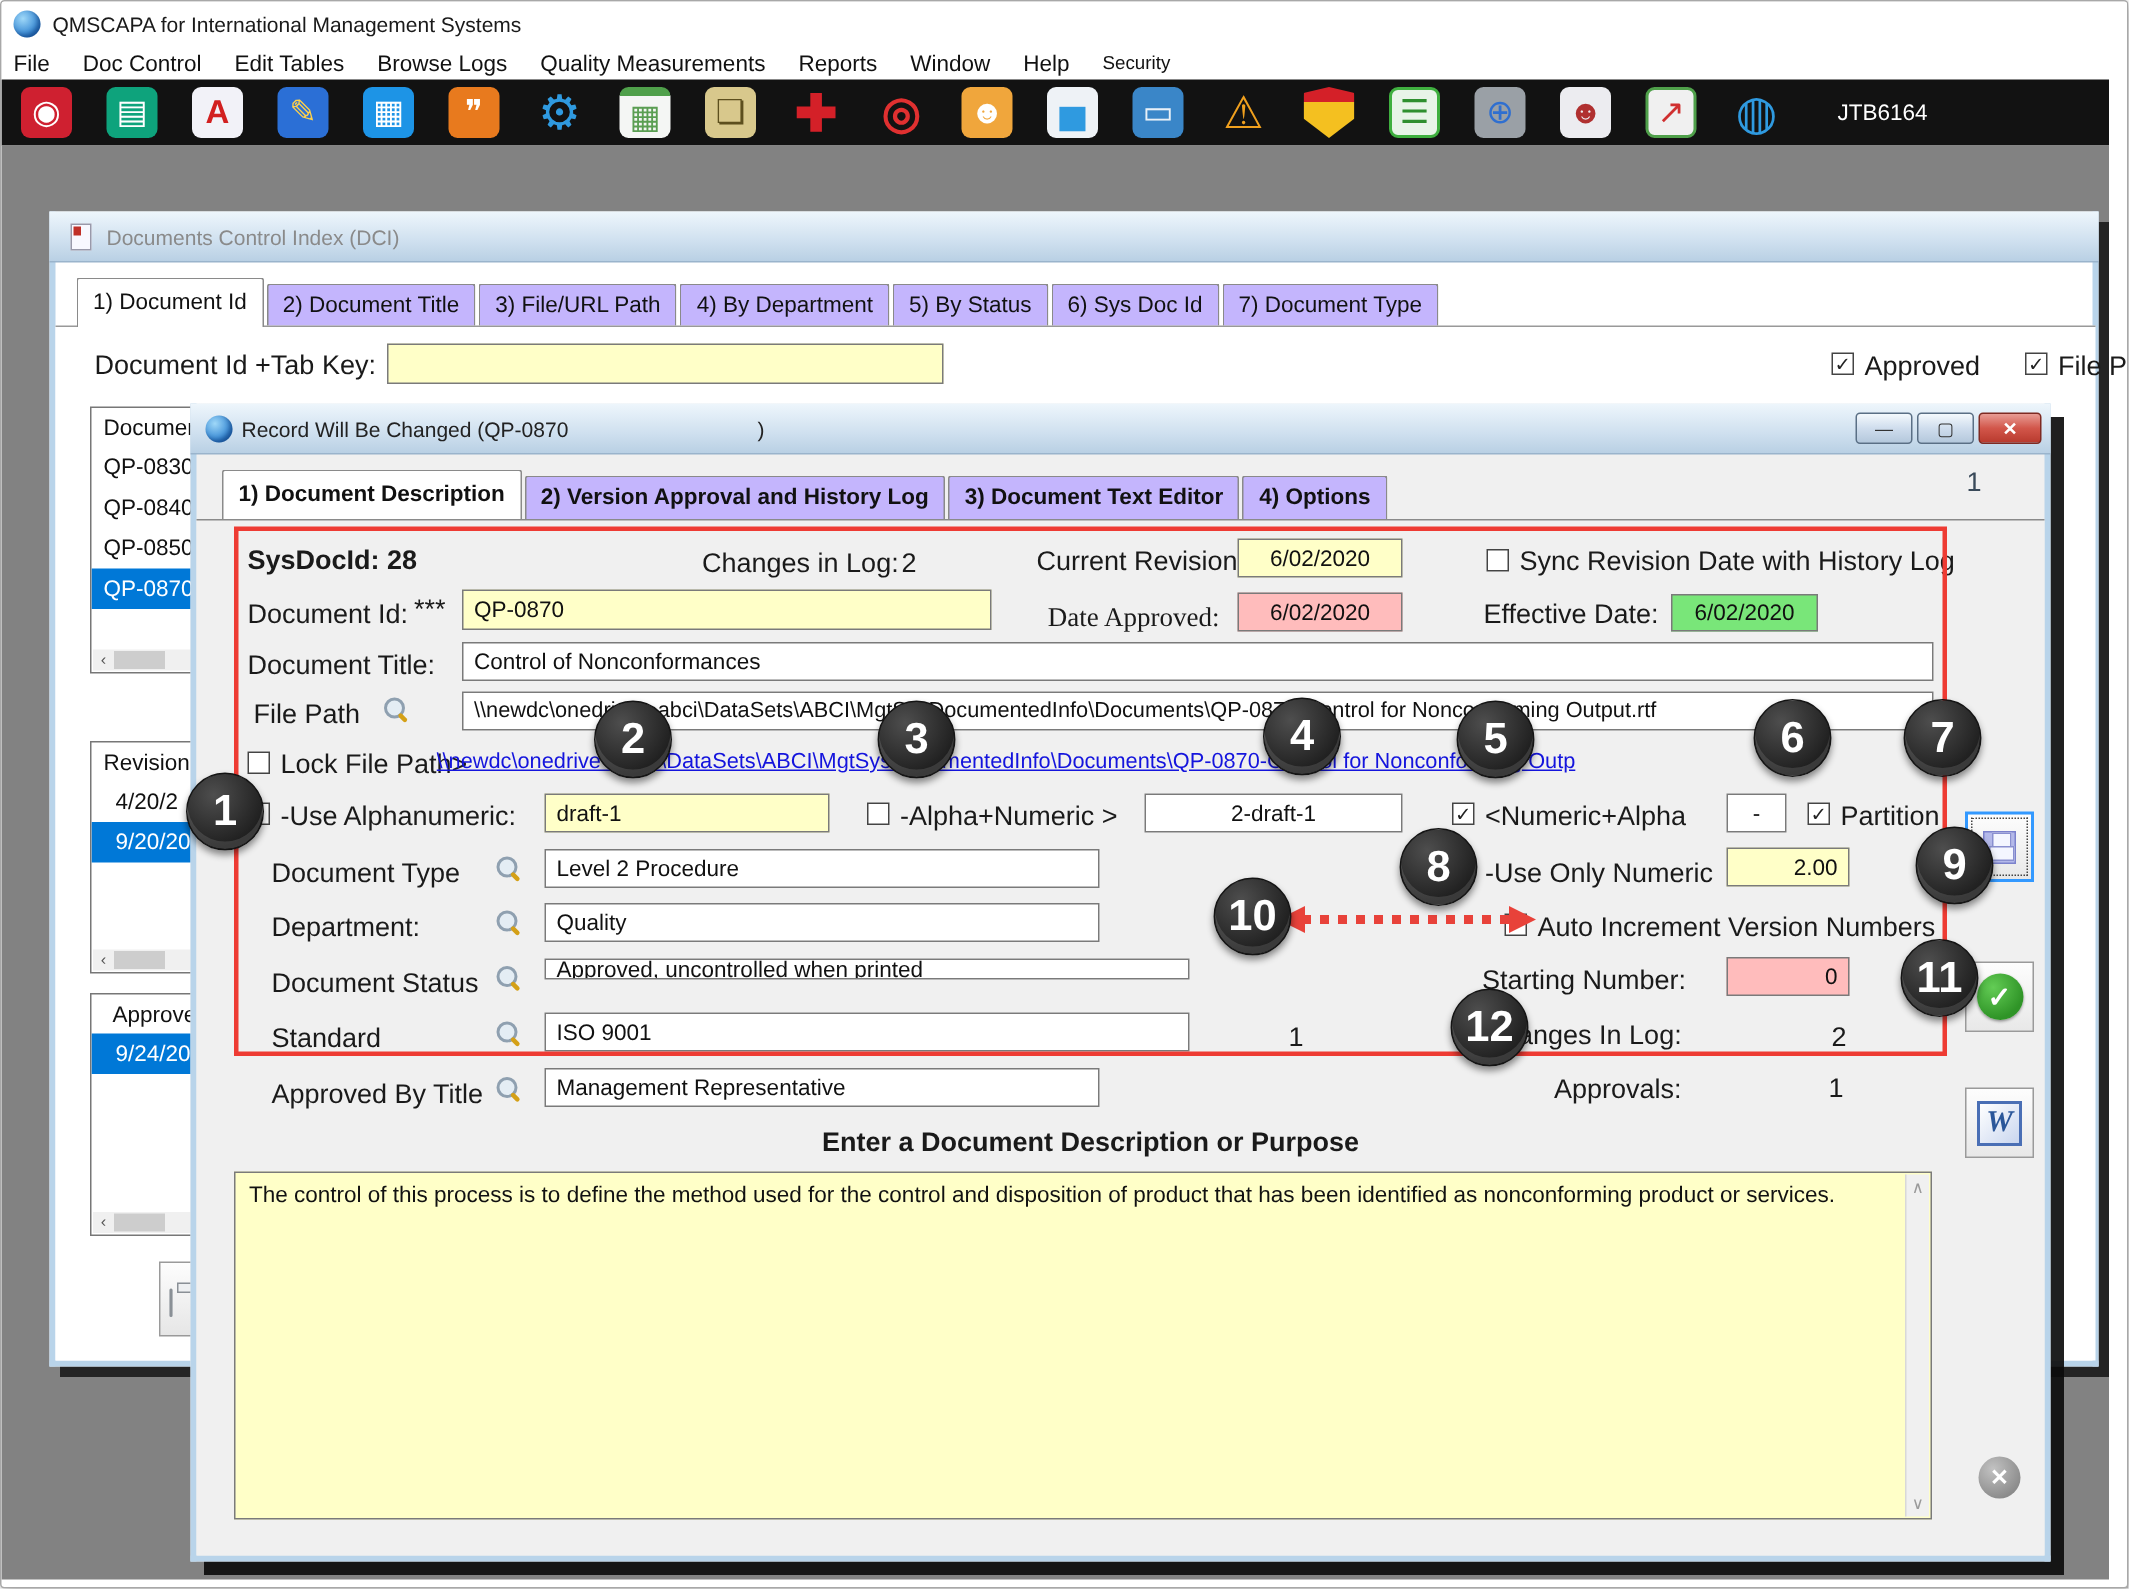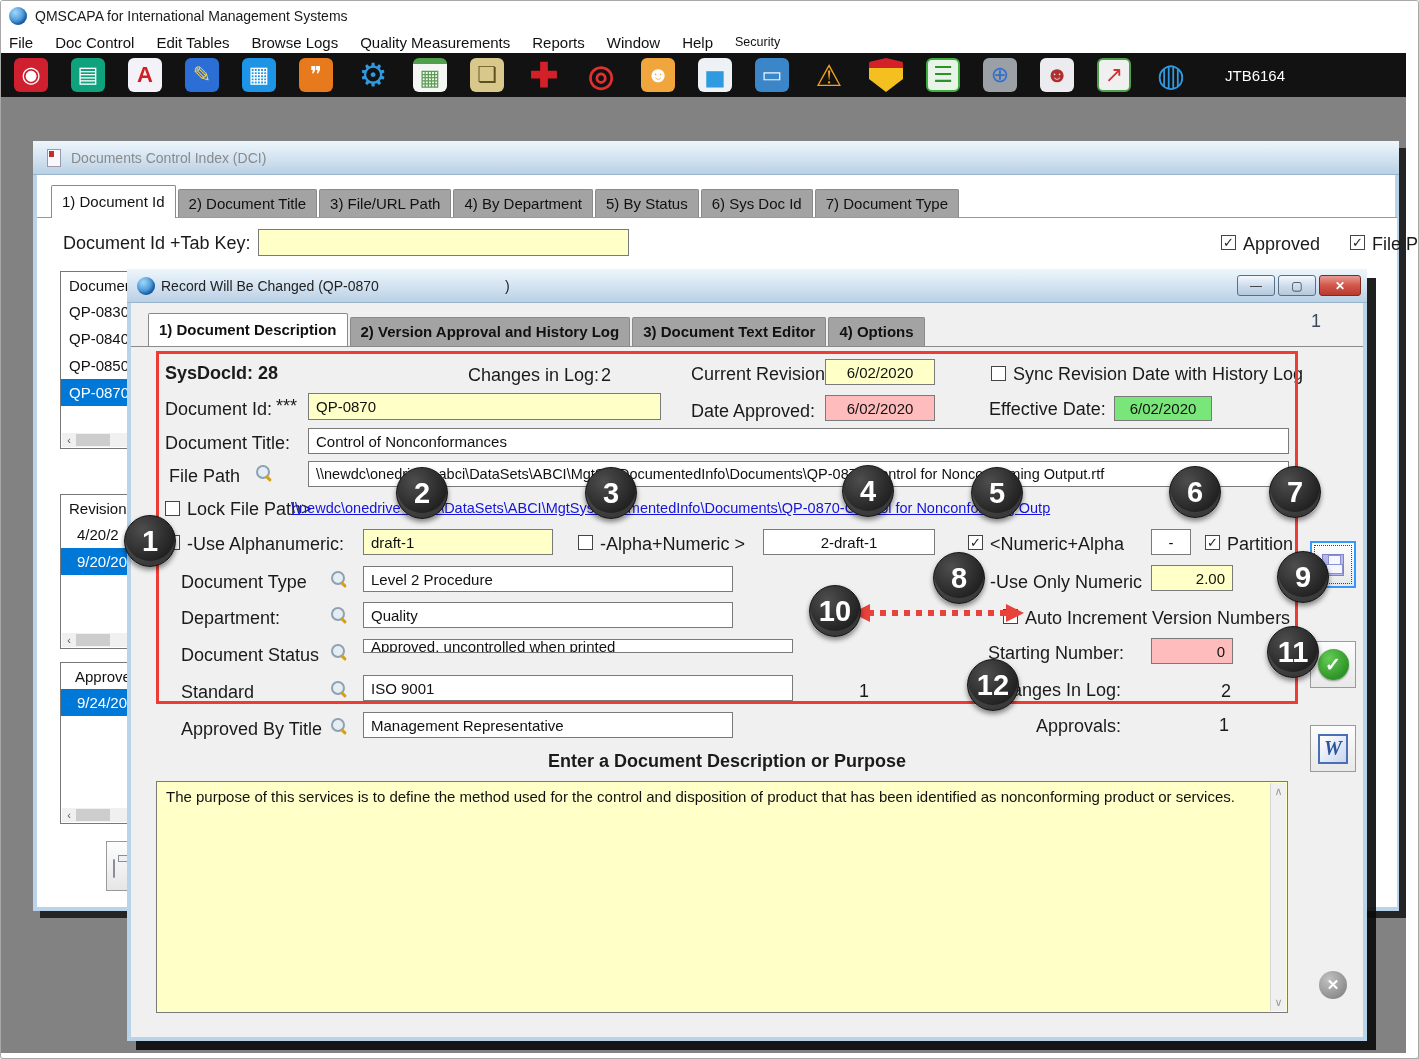--- a/index.html
+++ b/index.html
@@ -21,21 +21,21 @@
   #menubar span { font-size:15px; color:#111; cursor:default; }
   #menubar .small { font-size:12.5px; }
   #toolbar { position:absolute; left:0; top:52px; width:1405px; height:44px; background:#121212; display:flex; align-items:center; gap:23px; padding-left:13px; }
   .ticon { width:34px; height:34px; border-radius:6px; display:flex; align-items:center; justify-content:center; font-size:22px; flex:0 0 auto; }
   #workspace { position:absolute; left:0; top:96px; width:1405px; height:956px; background:#828282; }
   
   .winshadow { box-shadow:7px 7px 0 rgba(20,20,20,.85); }
   .aerowin { position:absolute; border:4px solid #b9d4ea; border-top:none; background:#f0f0f0; }
   .aerotitle { position:absolute; left:-4px; top:0; height:34px; background:linear-gradient(#eef6fc,#cfe0ef 60%,#b9d0e4); display:flex; align-items:center; border-bottom:1px solid #9ab4cc; }
   .tabstrip { position:absolute; display:flex; align-items:flex-end; }
-  .tab { border:1px solid #8a8a8a; border-bottom:none; background:#a3a3a3; padding:5px 10px 6px; font-size:15px; margin-right:2px; border-radius:2px 2px 0 0; color:#111; white-space:nowrap; }
+  .tab { border:1px solid #8a8a8a; border-bottom:none; background:#c4b5fd; padding:5px 10px 6px; font-size:15px; margin-right:2px; border-radius:2px 2px 0 0; color:#111; white-space:nowrap; }
   .tab.active { background:#fff; padding-top:7px; padding-bottom:8px; position:relative; z-index:3; }
   .cb { position:absolute; width:15px; height:15px; border:1px solid #444; background:#fff; font-size:13px; line-height:13px; text-align:center; color:#222; }
   .cb.checked::before { content:"✓"; }
   .mag { position:absolute; width:17px; height:17px; }
   .mag::before { content:""; position:absolute; width:10px; height:10px; border:2px solid #8fa0b0; border-radius:50%; background:#e4edf4; left:0; top:0; }
   .mag::after { content:""; position:absolute; width:7px; height:3px; background:#d4a017; transform:rotate(45deg); left:9px; top:12px; border-radius:2px; }
   .link { position:absolute; font-size:14.5px; color:#1414dd; text-decoration:underline; white-space:nowrap; overflow:hidden; }
   .co { position:absolute; width:52px; height:52px; border-radius:50%; color:#fff; font-weight:bold; font-size:29px;
         display:flex; align-items:center; justify-content:center; z-index:60;
         background:radial-gradient(circle at 35% 28%, #4e4e4e, #1f1f1f 72%);
@@ -212,21 +212,21 @@
       <div class="lbl" style="left:337px;top:96px;">Changes in Log:</div>
       <div class="lbl" style="left:470px;top:96px;">2</div>
       <div class="lbl" style="left:560px;top:95px;width:122px;text-align:right;">Current Revision:</div>
       <div class="fld yellow center" style="left:694px;top:90px;width:110px;height:26px;">6/02/2020</div>
       <span class="cb" style="left:860px;top:97px;"></span>
       <div class="lbl" style="left:882px;top:95px;">Sync Revision Date with History Log</div>
 
       <div class="lbl" style="left:34px;top:130px;">Document Id:</div>
       <div class="lbl" style="left:145px;top:127px;">***</div>
       <div class="fld yellow" style="left:177px;top:124px;width:353px;height:27px;">QP-0870</div>
-      <div class="lbl" style="left:560px;top:132px;width:122px;text-align:right;">Date Approved:</div>
+      <div class="lbl" style="left:560px;top:132px;width:122px;text-align:right;font-family:Liberation Serif, serif;">Date Approved:</div>
       <div class="fld pink center" style="left:694px;top:126px;width:110px;height:26px;">6/02/2020</div>
       <div class="lbl" style="left:858px;top:130px;">Effective Date:</div>
       <div class="fld green center" style="left:983px;top:127px;width:98px;height:25px;">6/02/2020</div>
 
       <div class="lbl" style="left:34px;top:164px;">Document Title:</div>
       <div class="fld" style="left:177px;top:159px;width:981px;height:26px;">Control of Nonconformances</div>
 
       <div class="lbl" style="left:38px;top:197px;">File Path</div>
       <span class="mag" style="left:125px;top:196px;"></span>
       <div class="fld" style="left:177px;top:192px;width:981px;height:26px;font-size:14.5px;">\\newdc\onedrive - abci\DataSets\ABCI\MgtSysDocumentedInfo\Documents\QP-0870-Control for Nonconforming Output.rtf</div>
@@ -274,21 +274,21 @@
       <div class="lbl" style="left:1090px;top:412px;">2</div>
 
       <div class="lbl" style="left:50px;top:450px;">Approved By Title</div>
       <span class="mag" style="left:200px;top:449px;"></span>
       <div class="fld" style="left:232px;top:443px;width:370px;height:26px;">Management Representative</div>
       <div class="lbl" style="left:905px;top:447px;">Approvals:</div>
       <div class="lbl" style="left:1088px;top:446px;">1</div>
 
       <div class="lbl" style="left:25px;top:482px;width:1142px;text-align:center;font-weight:bold;">Enter a Document Description or Purpose</div>
       <div class="abs" style="left:25px;top:512px;width:1132px;height:232px;border:1px solid #7a7a7a;background:#ffffc8;">
-        <div style="padding:5px 26px 5px 9px;font-size:15px;color:#111;line-height:1.35;">The purpose of this services is to define the method used for the control and disposition of product that has been identified as nonconforming product or services.</div>
+        <div style="padding:5px 26px 5px 9px;font-size:15px;color:#111;line-height:1.35;">The control of this process is to define the method used for the control and disposition of product that has been identified as nonconforming product or services.</div>
         <div class="memo-scroll">
               <span>∧</span>
               <span>∨</span>
             </div>
       </div>
 
       <div class="sq-btn" style="left:1179px;top:272px;border:2px solid #3399ff;outline:1px dotted #444;outline-offset:-5px;">
             <span class="floppy"></span>
           </div>
       <div class="sq-btn" style="left:1179px;top:372px;">

